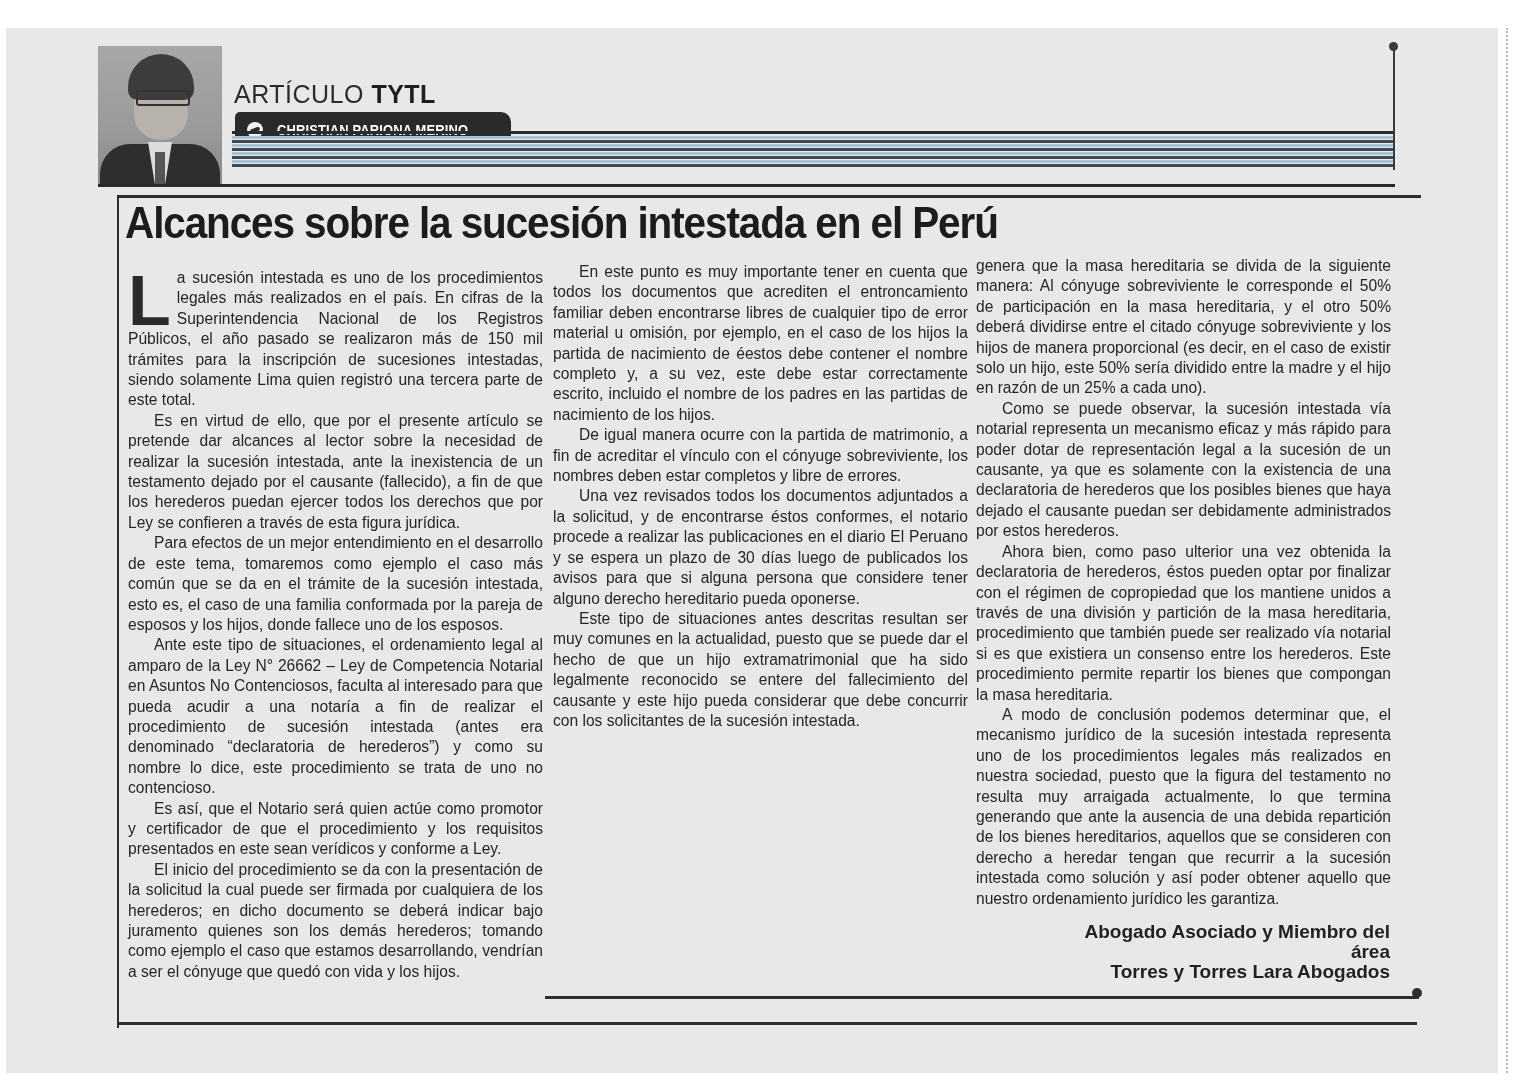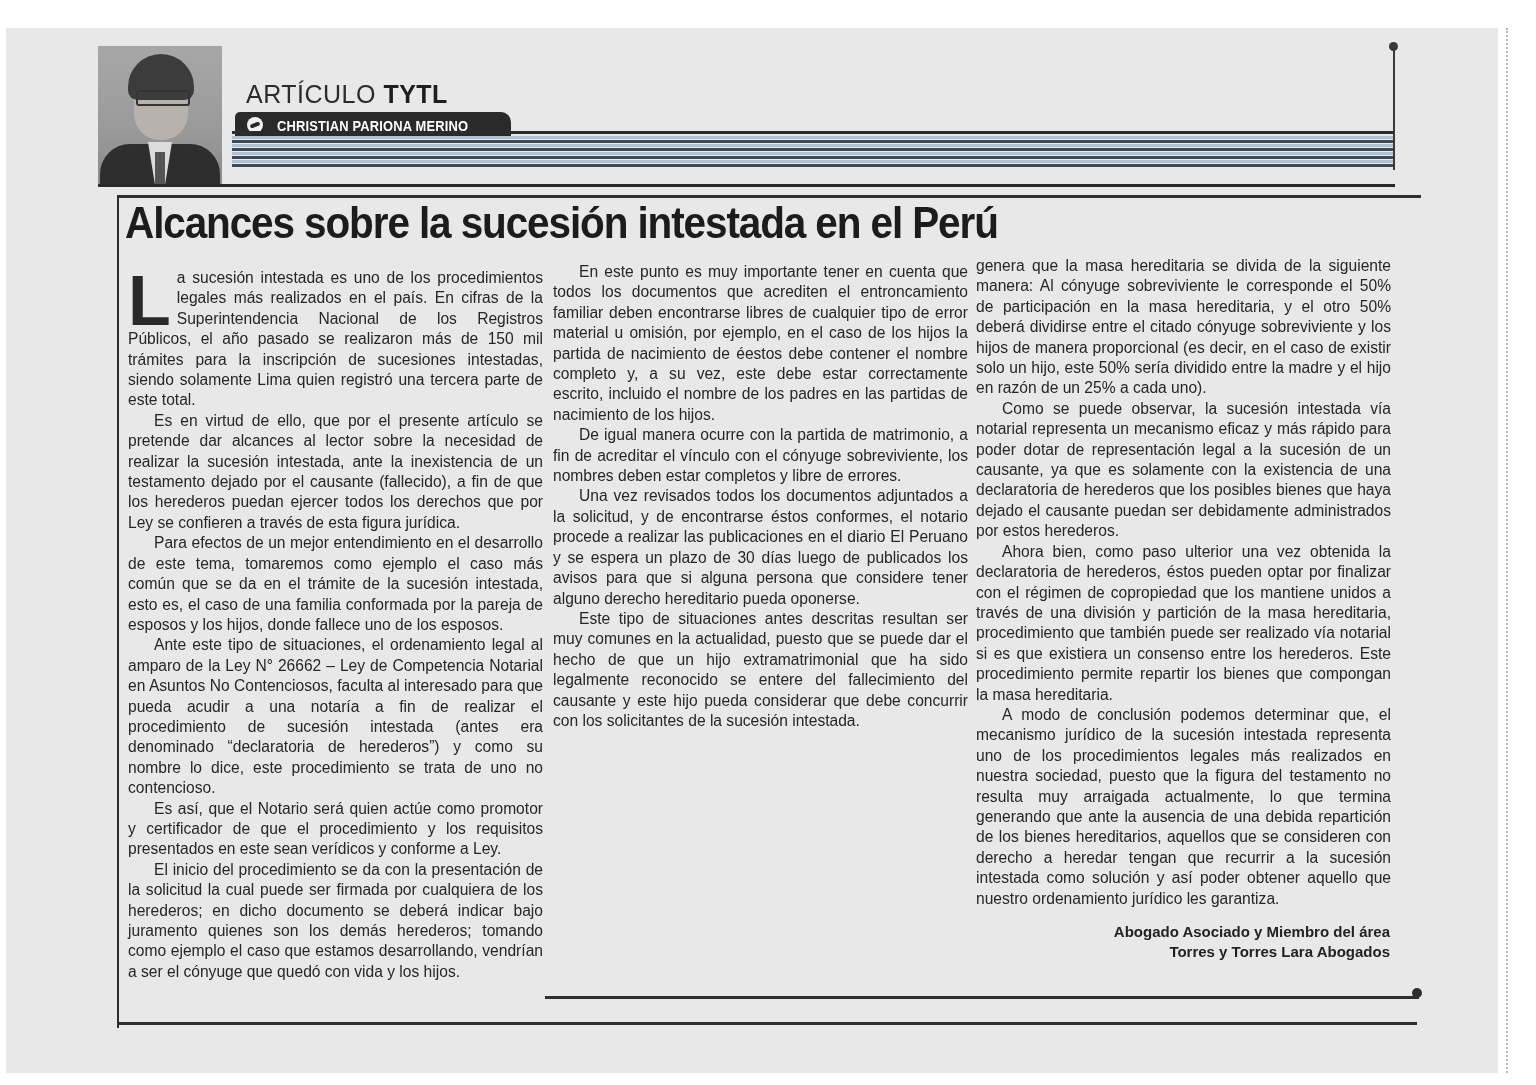--- a/index.html
+++ b/index.html
@@ -25,26 +25,26 @@
       background: linear-gradient(180deg, #a7a7a7 0%, #9a9a9a 60%, #8a8a8a 100%);
       overflow: hidden;
     }
     .photo .hair { position: absolute; left: 30px; top: 8px; width: 66px; height: 46px; background: #3c3c3c; border-radius: 34px 34px 10px 10px; }
     .photo .face { position: absolute; left: 36px; top: 22px; width: 54px; height: 72px; background: #b8b2ad; border-radius: 22px 22px 26px 26px; }
     .photo .glasses { position: absolute; left: 38px; top: 44px; width: 50px; height: 12px; border: 2px solid #333; border-radius: 3px; }
     .photo .suit { position: absolute; left: 2px; top: 98px; width: 120px; height: 50px; background: #2e2e2e; border-radius: 30px 30px 0 0; }
     .photo .shirt { position: absolute; left: 50px; top: 96px; width: 24px; height: 44px; background: #dcdcdc; clip-path: polygon(0 0,100% 0,70% 100%,30% 100%); }
     .photo .tie { position: absolute; left: 57px; top: 106px; width: 10px; height: 34px; background: #555; }
 
-    .kicker { position: absolute; left: 234px; top: 80px; font-size: 25px; color: #2b2b2b; letter-spacing: 0.5px; font-family: "Liberation Sans", sans-serif; margin-left: 12px; }
+    .kicker { position: absolute; left: 234px; top: 80px; font-size: 25px; color: #2b2b2b; letter-spacing: 0.5px; font-family: "Liberation Sans", sans-serif; }
     .kicker b { font-weight: bold; color: #1e1e1e; }
     .byline {
       position: absolute; left: 235px; top: 112px; width: 276px; height: 26px;
       background: #2a2a2a; border-radius: 5px 10px 0 0; color: #fff;
-      display: flex; align-items: center;
+      display: flex; align-items: flex-end;
     }
     .byline .icon { width: 16px; height: 16px; border-radius: 50%; background: #f2f2f2; margin-left: 12px; position: relative; }
     .byline .icon::after { content: ""; position: absolute; left: 3px; top: 6px; width: 10px; height: 4px; background: #2a2a2a; transform: rotate(-20deg); border-radius: 2px; }
     .byline .name { margin-left: 14px; font-family: "Liberation Sans", sans-serif; font-weight: bold; font-size: 15px; letter-spacing: 0.2px; transform: scaleX(0.86); transform-origin: left; white-space: nowrap; }
 
     .stripes { position: absolute; left: 232px; top: 134px; width: 1162px; height: 34px; }
     .stripes .l { position: absolute; left: 0; width: 100%; height: 3px; background: #3c4a55; }
     .stripes .b { position: absolute; left: 0; width: 100%; height: 3px; background: #a9c4d6; }
     .topline { position: absolute; left: 232px; top: 131px; width: 1162px; height: 3px; background: #2c2c2c; }
     .vline { position: absolute; left: 1393px; top: 46px; width: 2px; height: 124px; background: #3a3a3a; }
@@ -71,21 +71,21 @@
     .col p.first { text-indent: 0; }
     .col1 { left: 128px; }
     .col2 { left: 553px; top: 262px; }
     .col3 { left: 976px; top: 256px; }
     .dropcap {
       float: left; font-family: "Liberation Sans", sans-serif; font-weight: bold;
       font-size: 70px; line-height: 58px; margin: 4px 6px -4px 0; color: #2a2a2a;
     }
     .signature {
       position: absolute; left: 1050px; top: 922px; width: 340px;
-      font-family: "Liberation Sans", sans-serif; font-weight: bold; font-size: 15px;
+      font-family: "Liberation Sans", sans-serif; font-weight: bold; font-size: 19px;
       line-height: 20px; color: #222; text-align: right;
     }
   </style>
 </head>
 <body>
 
 <div class="page">
   <div class="ghost" style="left:560px;top:-6px;font-size:46px;">&nbsp;</div>
 </div>
 

